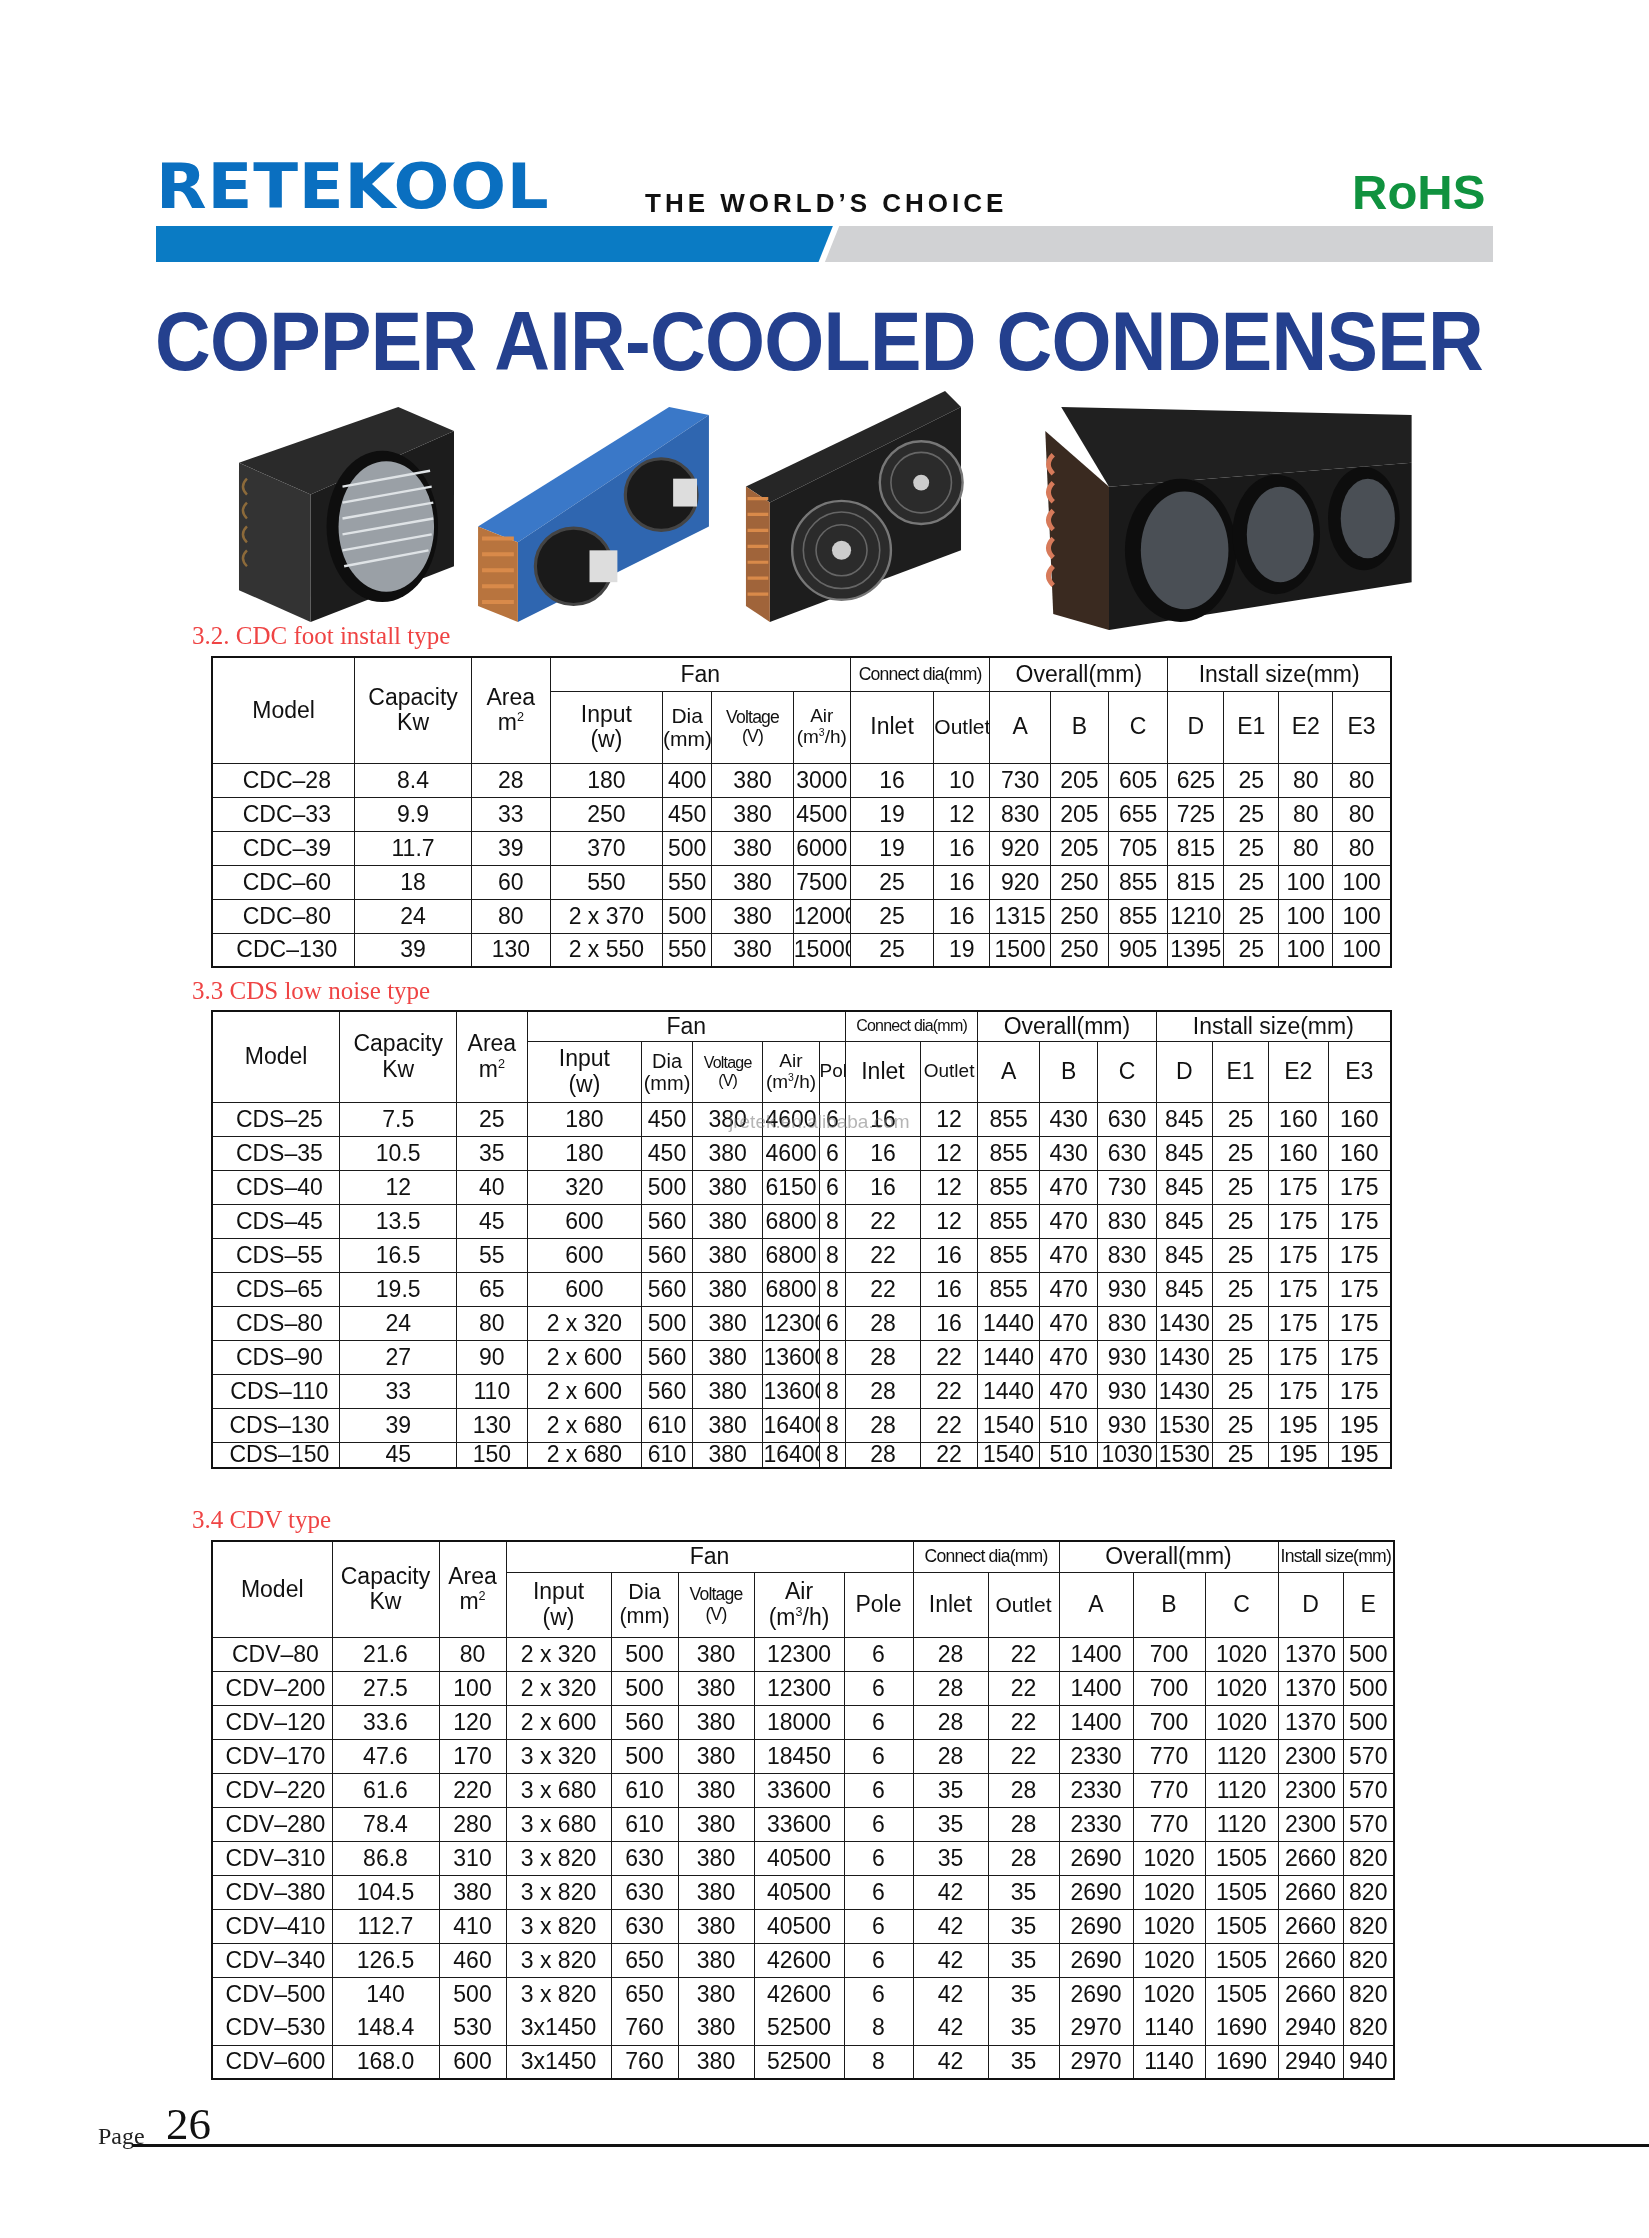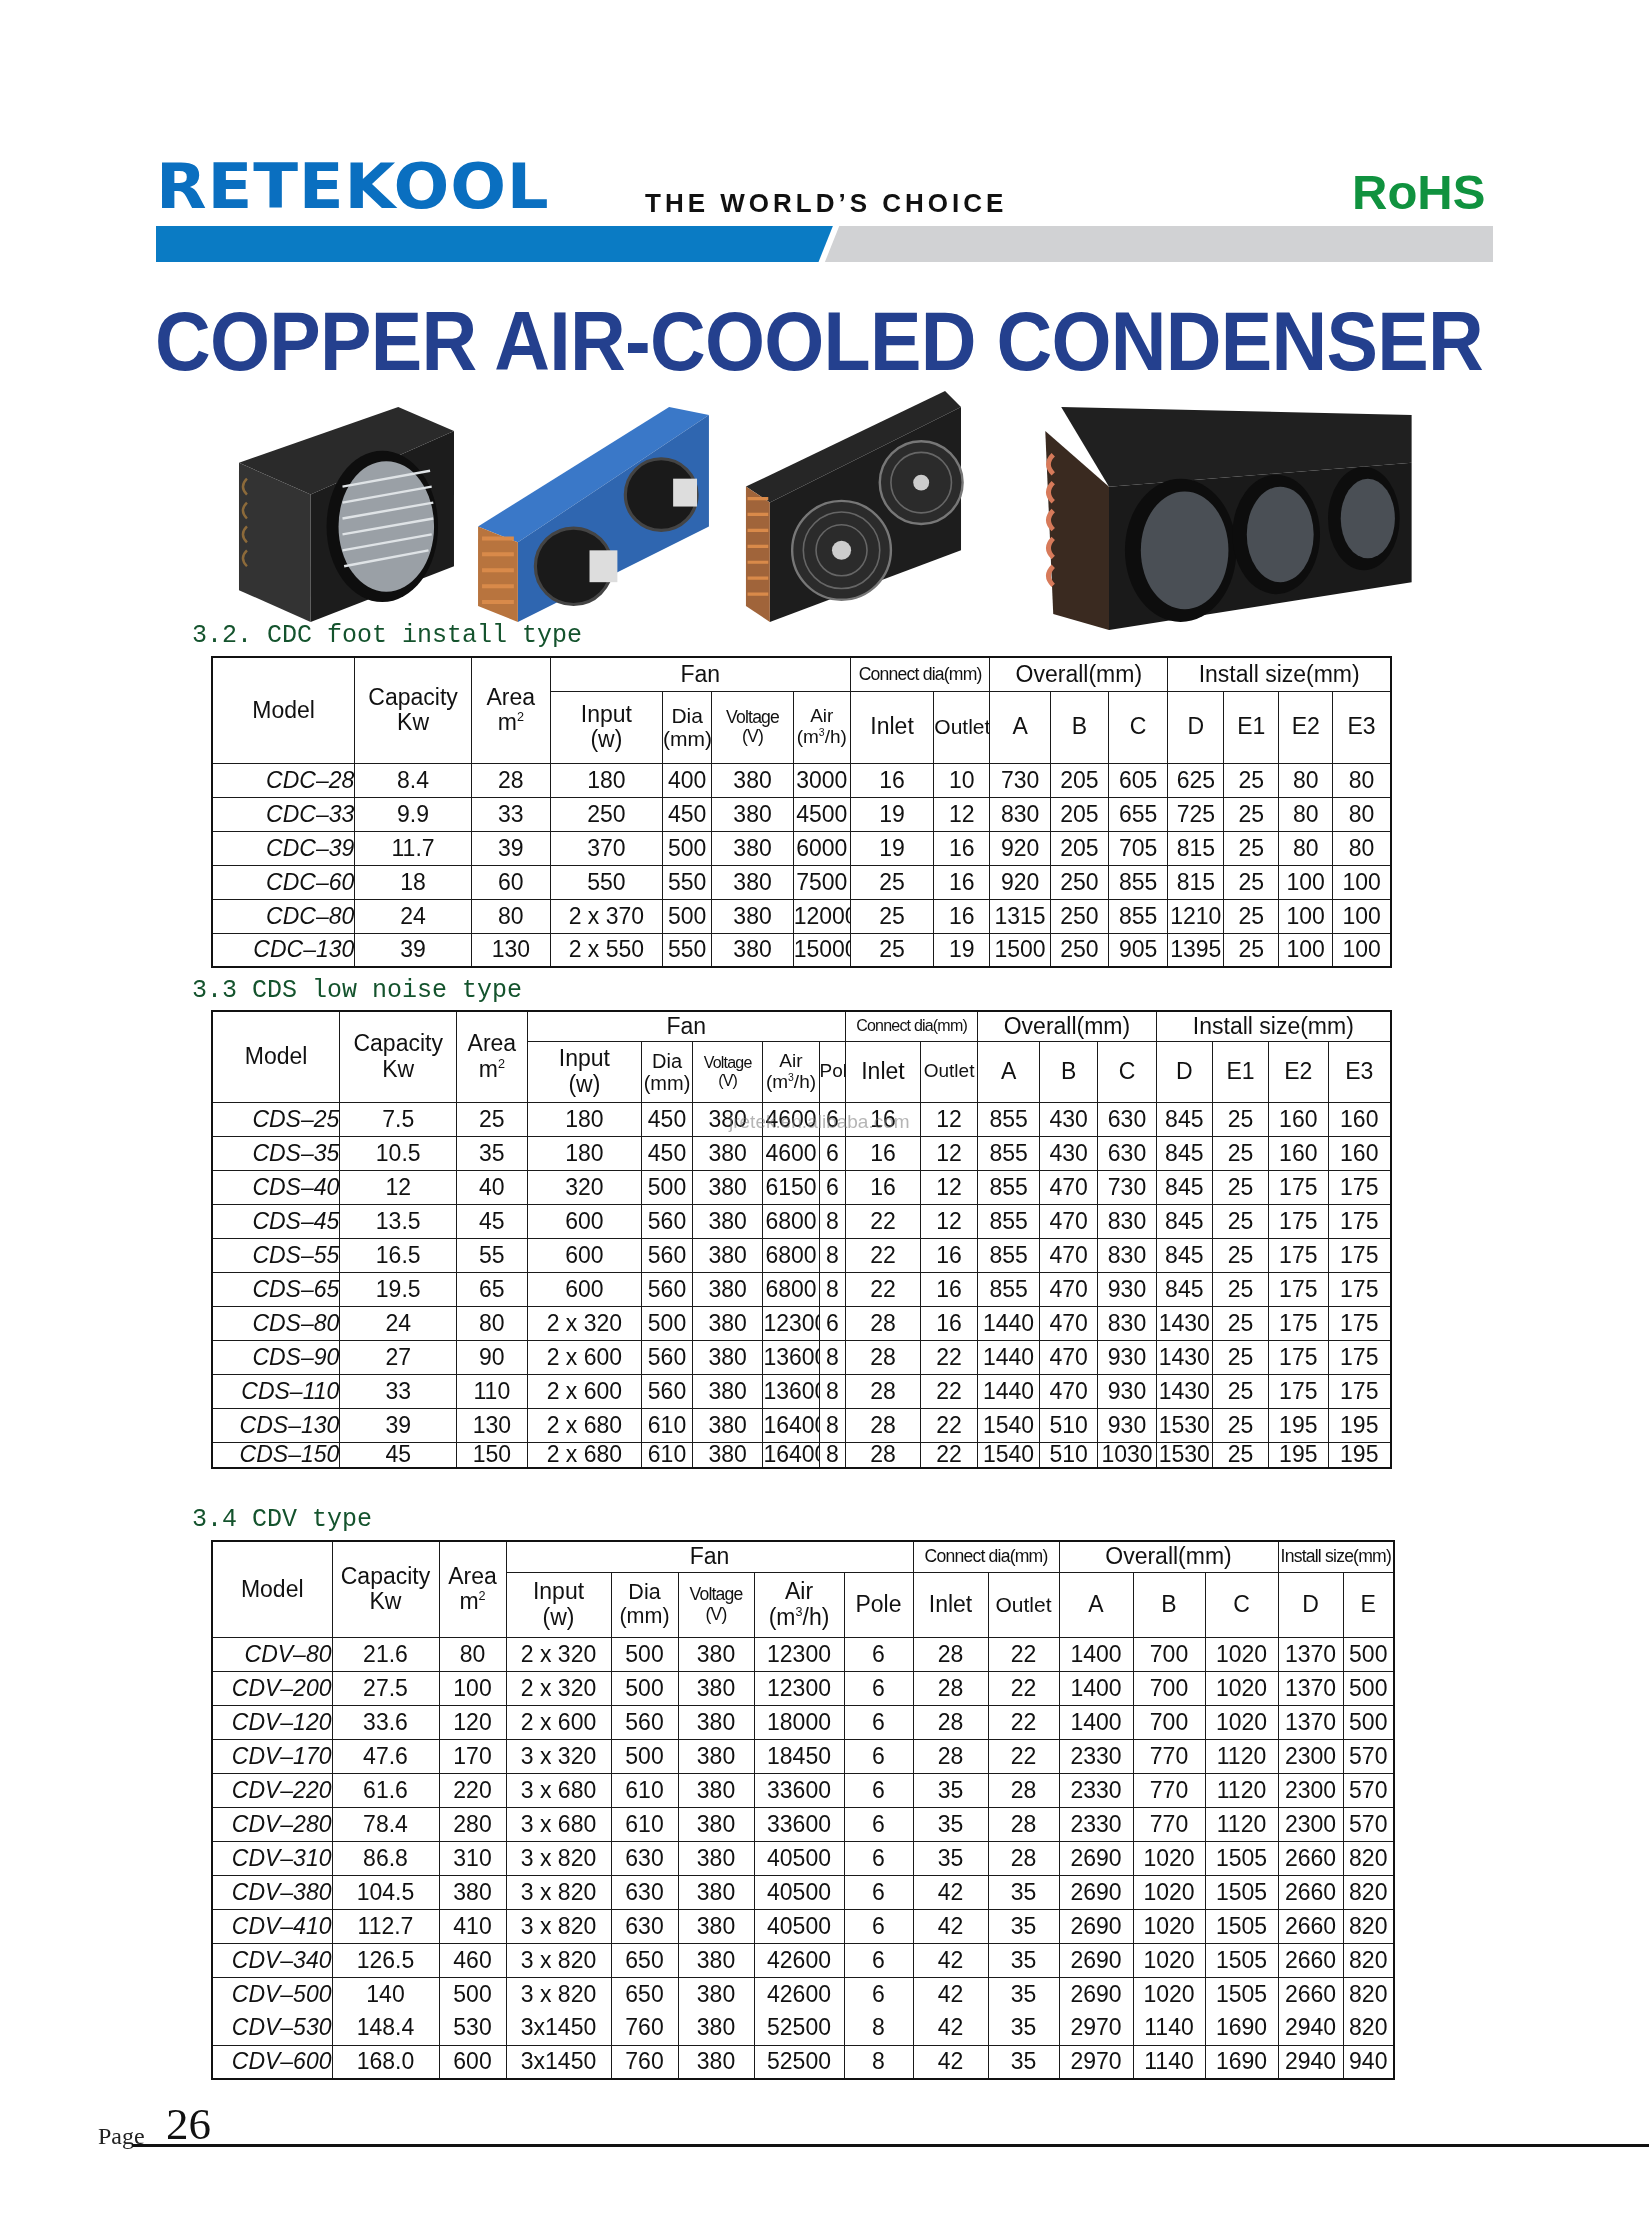--- a/index.html
+++ b/index.html
@@ -12,30 +12,30 @@
   .bar { position:absolute; top:226px; height:36px; left:156px; width:1337px; }
   .bar svg { display:block; }
 
   .page-title { position:absolute; left:155px; top:300px; font-family:"Liberation Sans", sans-serif; font-weight:bold; font-size:83px; color:#24408e; line-height:1; letter-spacing:-0.8px; transform:scaleX(0.93); transform-origin:left top; white-space:nowrap; }
 
   
   .products { position:absolute; left:215px; top:383px; width:1197px; height:263px; }
   .prod { position:absolute; }
 
   
-  .sec-title { position:absolute; left:192px; font-size:25px; color:#14532d; line-height:1; font-family:Liberation Mono, monospace; }
+  .sec-title { position:absolute; left:192px; font-size:25px; color:#ef4444; line-height:1; font-family:Liberation Serif, serif; }
 
   
   table.spec { position:absolute; border-collapse:collapse; table-layout:fixed; font-family:"Liberation Sans", sans-serif; }
   table.spec td, table.spec th { border:1.6px solid #1a1a1a; text-align:center; padding:0; font-weight:normal; overflow:hidden; white-space:nowrap; }
   table.spec th { font-size:23px; line-height:1.1; }
   table.spec th.sm { font-size:17.6px; letter-spacing:-0.8px; }
   table.spec th.md { font-size:21px; }
   table.spec td { font-size:23px; line-height:1; }
-  table.spec td.model { text-align:right; padding-left:6.4px;font-style:italic; }
+  table.spec td.model { text-align:center; padding-left:6.4px; }
   table.spec { border:2.4px solid #111; }
   table.spec tr.nosep td { border-bottom:none; }
   table.spec tr.nosep2 td { border-top:none; }
   sup { font-size:0.55em; vertical-align:super; line-height:0; }
 
   .watermark { position:absolute; left:729px; top:1111px; font-size:19px; color:rgba(120,120,120,0.55); font-family:"Liberation Sans", sans-serif; letter-spacing:0px; }
 
   
   .page-label { position:absolute; left:98px; top:2123px; font-family:"Liberation Serif", serif; font-size:24px; color:#222; }
   .page-num { position:absolute; left:166px; top:2102px; font-family:"Liberation Serif", serif; font-size:45px; color:#111; line-height:1; }

